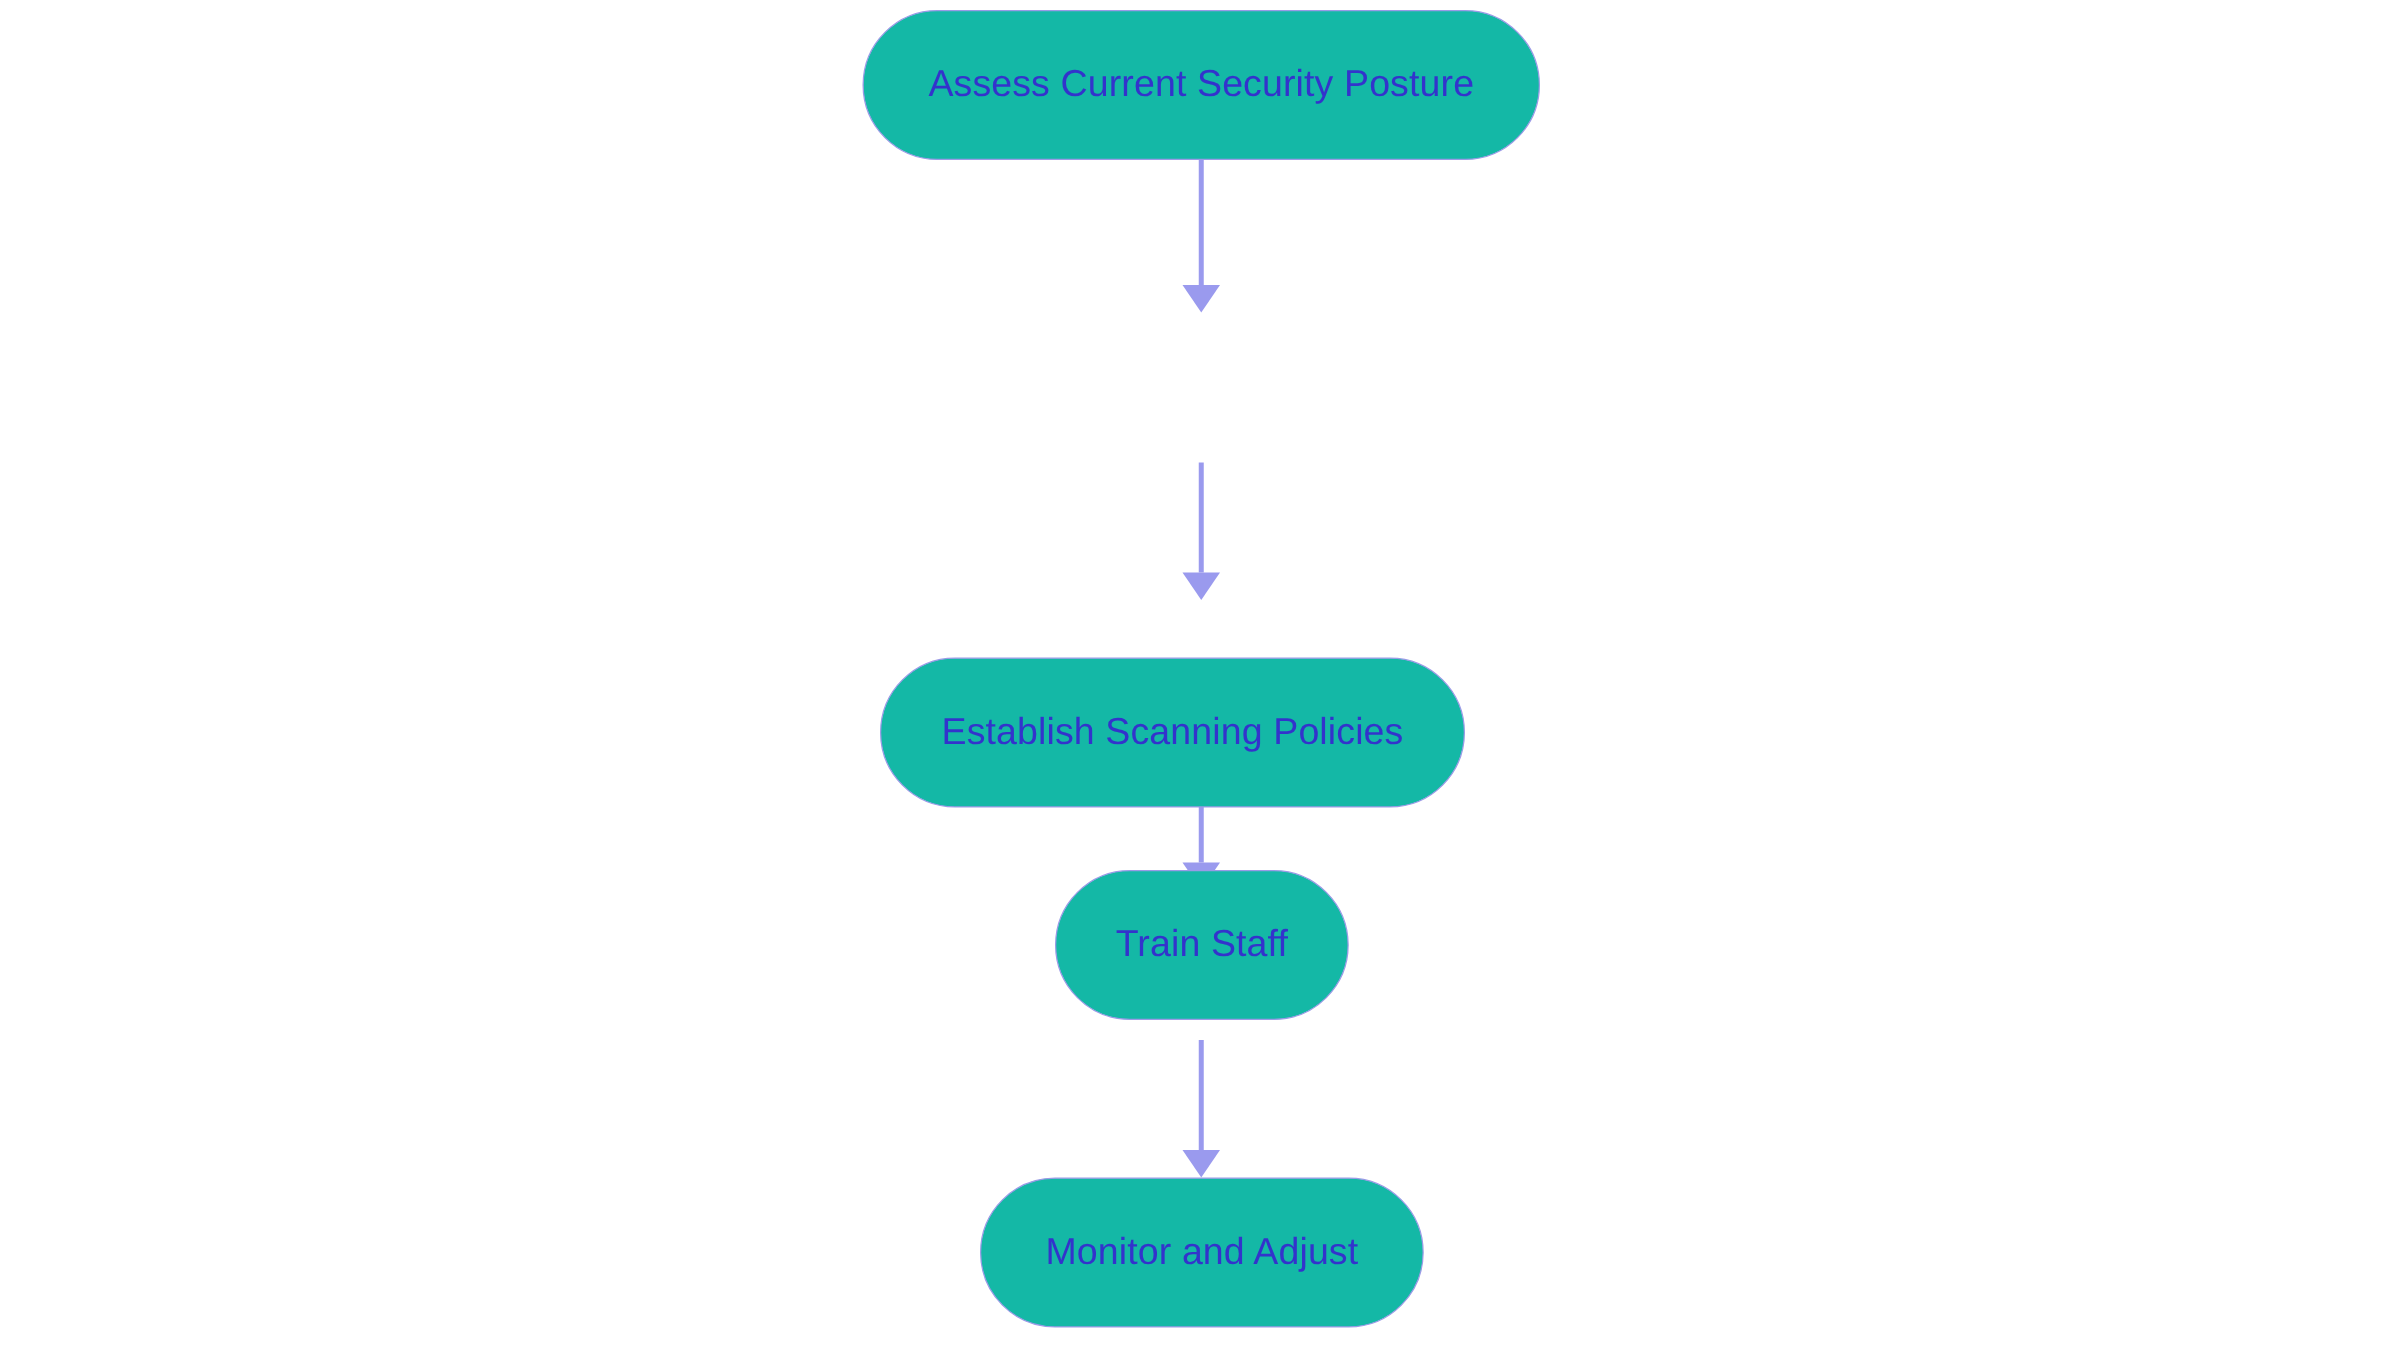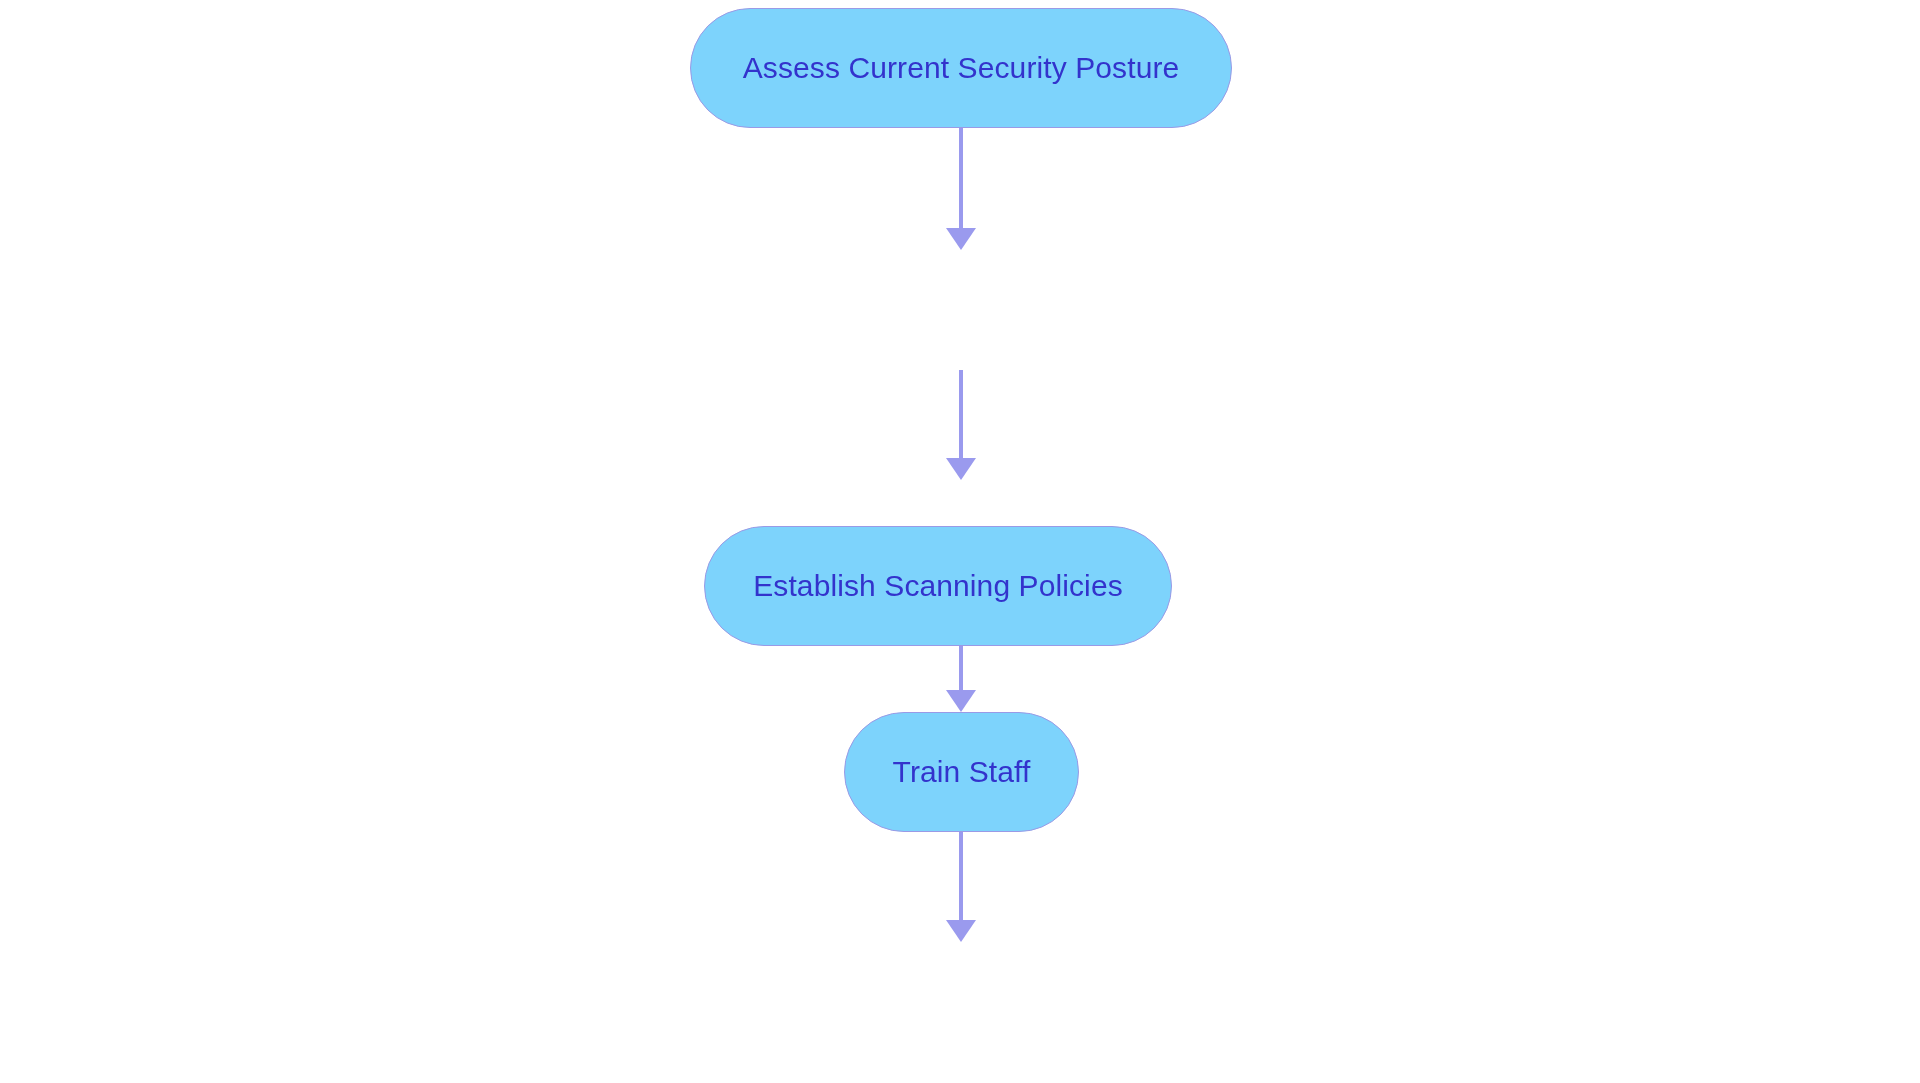--- a/index.html
+++ b/index.html
@@ -24,41 +24,41 @@
 
   
   .node {
     position: absolute;
     box-sizing: border-box;
     display: flex;
     align-items: center;
     justify-content: center;
     height: 120px;
     border: 1.6px solid #9a9ae6;
-    background: #7dd3fc;
+    background: #14b8a6;
     border-radius: 60px;
     color: #3333cc;
     font-family: "Liberation Sans", sans-serif;
     font-size: 30px;
     font-weight: 400;
     letter-spacing: 0.1px;
     white-space: nowrap;
     user-select: none;
   }
   .node-label {
     display: block;
     line-height: 1;
     color: #3333cc;
   }
 
   
   #node-1 { left: 690px;  top: 8px;   width: 542px; }
   #node-2 { left: 733px;  top: 250px; width: 458px; }
   #node-3 { left: 704px;  top: 480px; width: 468px; margin-top: 46px; }
-  #node-4 { left: 844px;  top: 712px; width: 235px; }
+  #node-4 { left: 844px;  top: 696px; width: 235px; }
   #node-5 { left: 784px;  top: 942px; width: 355px; }
 
   
   .edge {
     position: absolute;
     left: 0;
     top: 0;
     width: 1920px;
     height: 1083px;
     pointer-events: none;
@@ -107,14 +107,17 @@
 
 
   <div class="node" id="node-3">
     <span class="node-label">Establish Scanning Policies</span>
   </div>
 
   <div class="node" id="node-4">
     <span class="node-label">Train Staff</span>
   </div>
 
+  <div class="node" id="node-5">
+    <span class="node-label">Monitor and Adjust</span>
+  </div>
 
 </div>
 
 </body></html>

